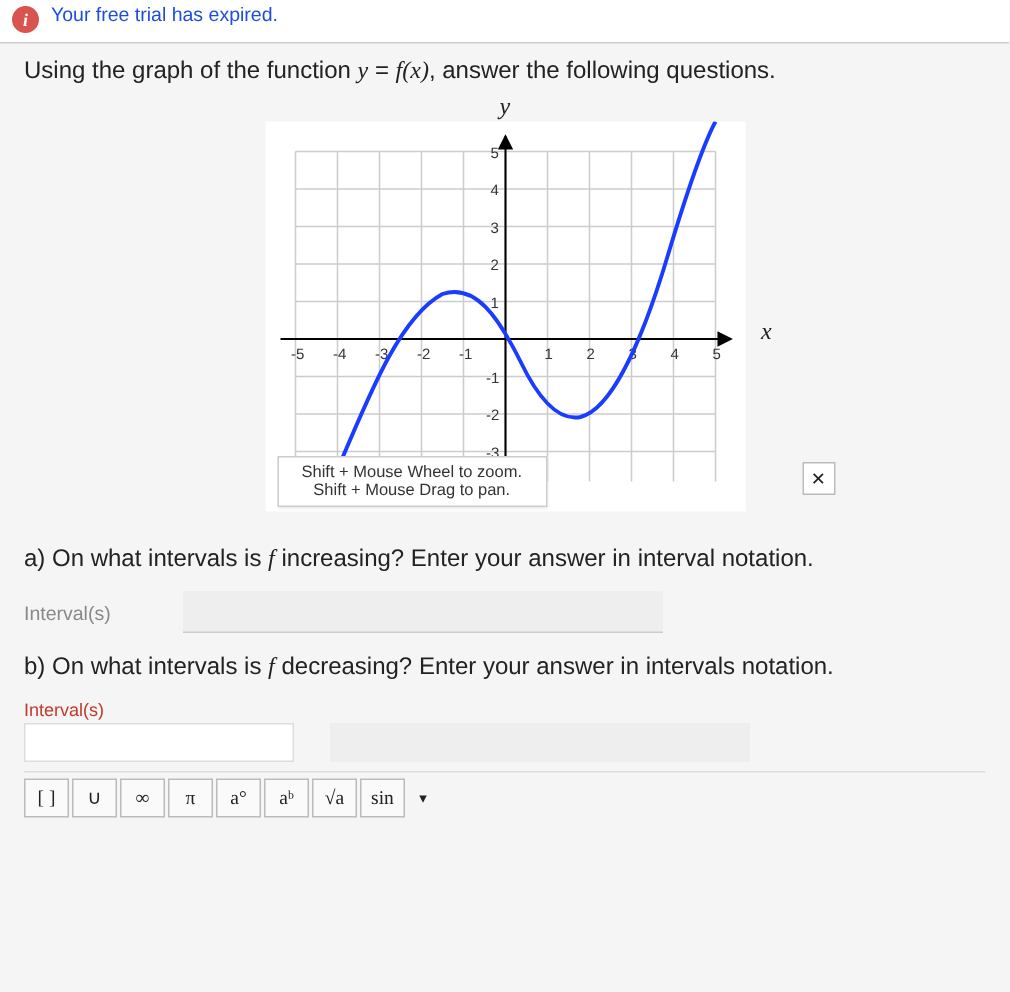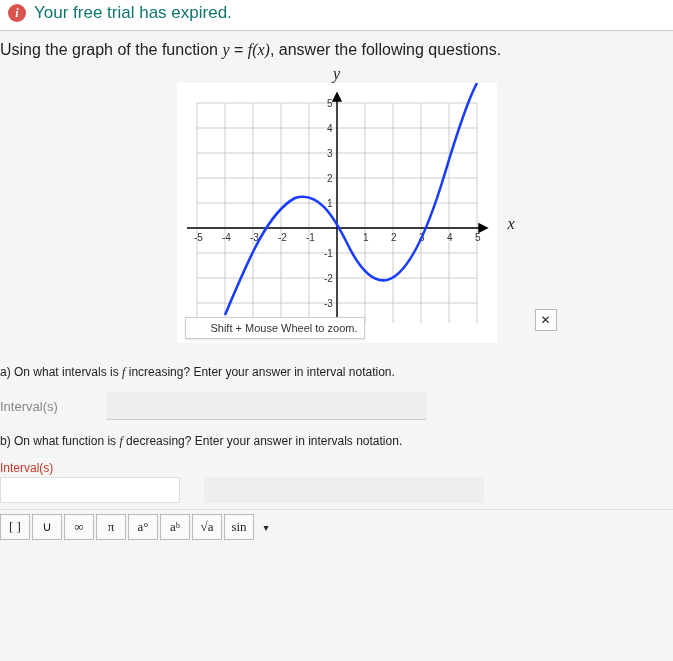--- a/index.html
+++ b/index.html
@@ -1,29 +1,29 @@
 <!DOCTYPE html>
 <html><head>
 <meta charset="utf-8">
 <style>
 * { box-sizing: border-box; margin: 0; padding: 0; }
 body { font-family: Arial, sans-serif; background: #f5f5f5; width: 673px; height: 661px; overflow: hidden; color: #222; }
 .banner { display: flex; align-items: flex-start; padding: 2px 8px 6px 8px; border-bottom: 1px solid #ccc; background: #fff; gap: 8px; }
 .info-icon { width: 18px; height: 18px; border-radius: 50%; background: #d9534f; color: #fff; display: flex; align-items: center; justify-content: center; font-size: 12px; font-weight: bold; flex-shrink: 0; margin-top: 2px; font-style: italic; font-family: serif;}
-.banner-text { font-size: 17px; color: #0f766e; line-height: 1.3; }
-.content { padding: 10px 0; }
+.banner-text { font-size: 13px; color: #1d4ed8; line-height: 1.3; }
+.content { padding: 10px 16px; }
 .prompt { font-size: 16px; margin-bottom: 6px; }
 .ital { font-style: italic; font-family: 'Times New Roman', serif; }
 .axis-lbl { font-style: italic; font-family: 'Times New Roman', serif; font-size: 16px; text-align: center; }
 .graph-wrap { text-align: center; margin: 0 auto 18px auto; }
 .graph-box { display: inline-block; position: relative; }
 .grid-svg { background: #fff; }
-.hint-box { position: absolute; left: 8px; bottom: 8px; background: #fff; border: 1px solid #ccc; font-size: 11px; color: #333; padding: 4px 6px; text-align: right; width: 180px; box-shadow: 0 1px 2px rgba(0,0,0,0.1);}
+.hint-box { position: absolute; left: 8px; bottom: 8px; background: #fff; border: 1px solid #ccc; font-size: 11px; color: #333; padding: 4px 6px; text-align: center; width: 180px; box-shadow: 0 1px 2px rgba(0,0,0,0.1);}
 .close-hint { position: absolute; right: -60px; bottom: 16px; width: 22px; height: 22px; border: 1px solid #bbb; background: #fff; font-size: 12px; display: flex; align-items: center; justify-content: center; cursor: pointer; }
-.question { font-size: 12px; margin: 14px 0 12px 0; }
+.question { font-size: 16px; margin: 14px 0 12px 0; }
 .input-row { display: flex; align-items: center; gap: 16px; margin-bottom: 14px; }
 .input-label { color: #888; font-size: 13px; width: 90px; }
 .blank-input { border: none; border-bottom: 1px solid #ccc; background: #eee; height: 28px; width: 320px; padding: 2px 6px; font-size: 14px; }
 .b-label { color: #c0392b; font-size: 12px; display: block; margin-bottom: 2px; }
 .b-input-wrap { margin-bottom: 4px; }
 .b-input { border: 1px solid #ddd; background: #fff; width: 180px; height: 26px; padding: 2px 4px; font-size: 14px; }
 .b-answer { background: #eee; width: 280px; height: 26px; display: inline-block; vertical-align: top; margin-left: 20px;}
 .toolbar { display: flex; align-items: center; gap: 2px; margin-top: 6px; border-top: 1px solid #ddd; padding-top: 4px;}
 .tbtn { min-width: 30px; height: 26px; border: 1px solid #bbb; background: #fafafa; font-size: 13px; display: flex; align-items: center; justify-content: center; cursor: pointer; font-family: 'Times New Roman', serif; }
 .dropdown-arrow { width: 20px; height: 26px; display: flex; align-items: center; justify-content: center; font-size: 10px; cursor: pointer;}
@@ -95,35 +95,36 @@
             <text x="150" y="24">5</text>
           <text x="147" y="174">-1</text>
             <text x="147" y="199">-2</text>
             <text x="147" y="224">-3</text>
         </g>
         <path d="M 48 232 C 70 180, 90 130, 118 115 C 140 108, 155 130, 170 160 C 182 185, 195 200, 210 197 C 230 192, 250 150, 268 90 C 280 50, 292 15, 300 0" stroke="#1a3cff" stroke-width="2.6" fill="none"></path>
       </svg>
       <span class="ital x-axis-label" style="position:absolute; right:-18px; top:132px;">x</span>
       <div class="hint-box">
         <div>Shift + Mouse Wheel to zoom.</div>
+        <div>Shift + Mouse Drag to pan.</div>
       </div>
       <div class="close-hint">✕</div>
     </div>
   </div>
 
   <div class="question">
     <span>a) On what intervals is </span><span class="ital">f</span><span> increasing? Enter your answer in interval notation.</span>
   </div>
   <div class="input-row">
     <span class="input-label">Interval(s)</span>
     <input class="blank-input" style="">
   </div>
 
   <div class="question">
-    <span>b) On what function is </span><span class="ital">f</span><span> decreasing? Enter your answer in intervals notation.</span>
+    <span>b) On what intervals is </span><span class="ital">f</span><span> decreasing? Enter your answer in intervals notation.</span>
   </div>
   <div class="b-input-wrap">
     <span class="b-label">Interval(s)</span>
     <input class="b-input" value="" style="">
     <span class="b-answer"></span>
   </div>
 
   <div class="toolbar">
     <div class="tbtn">[ ]</div>
     <div class="tbtn">∪</div>

